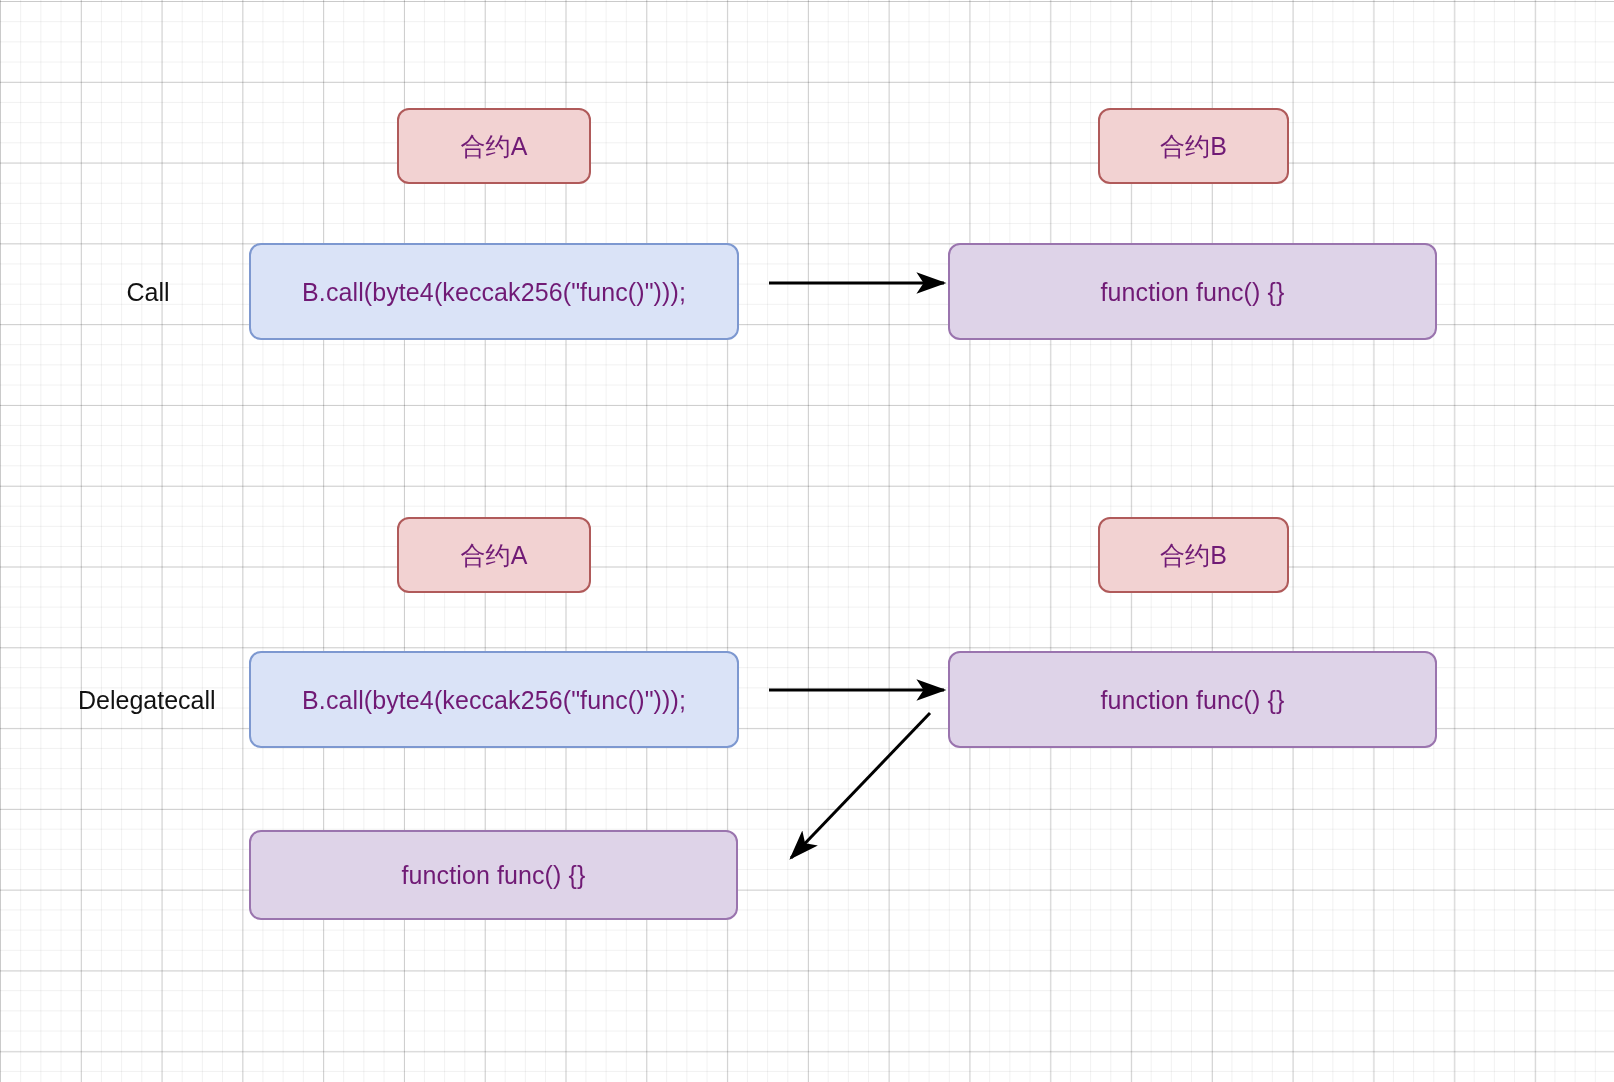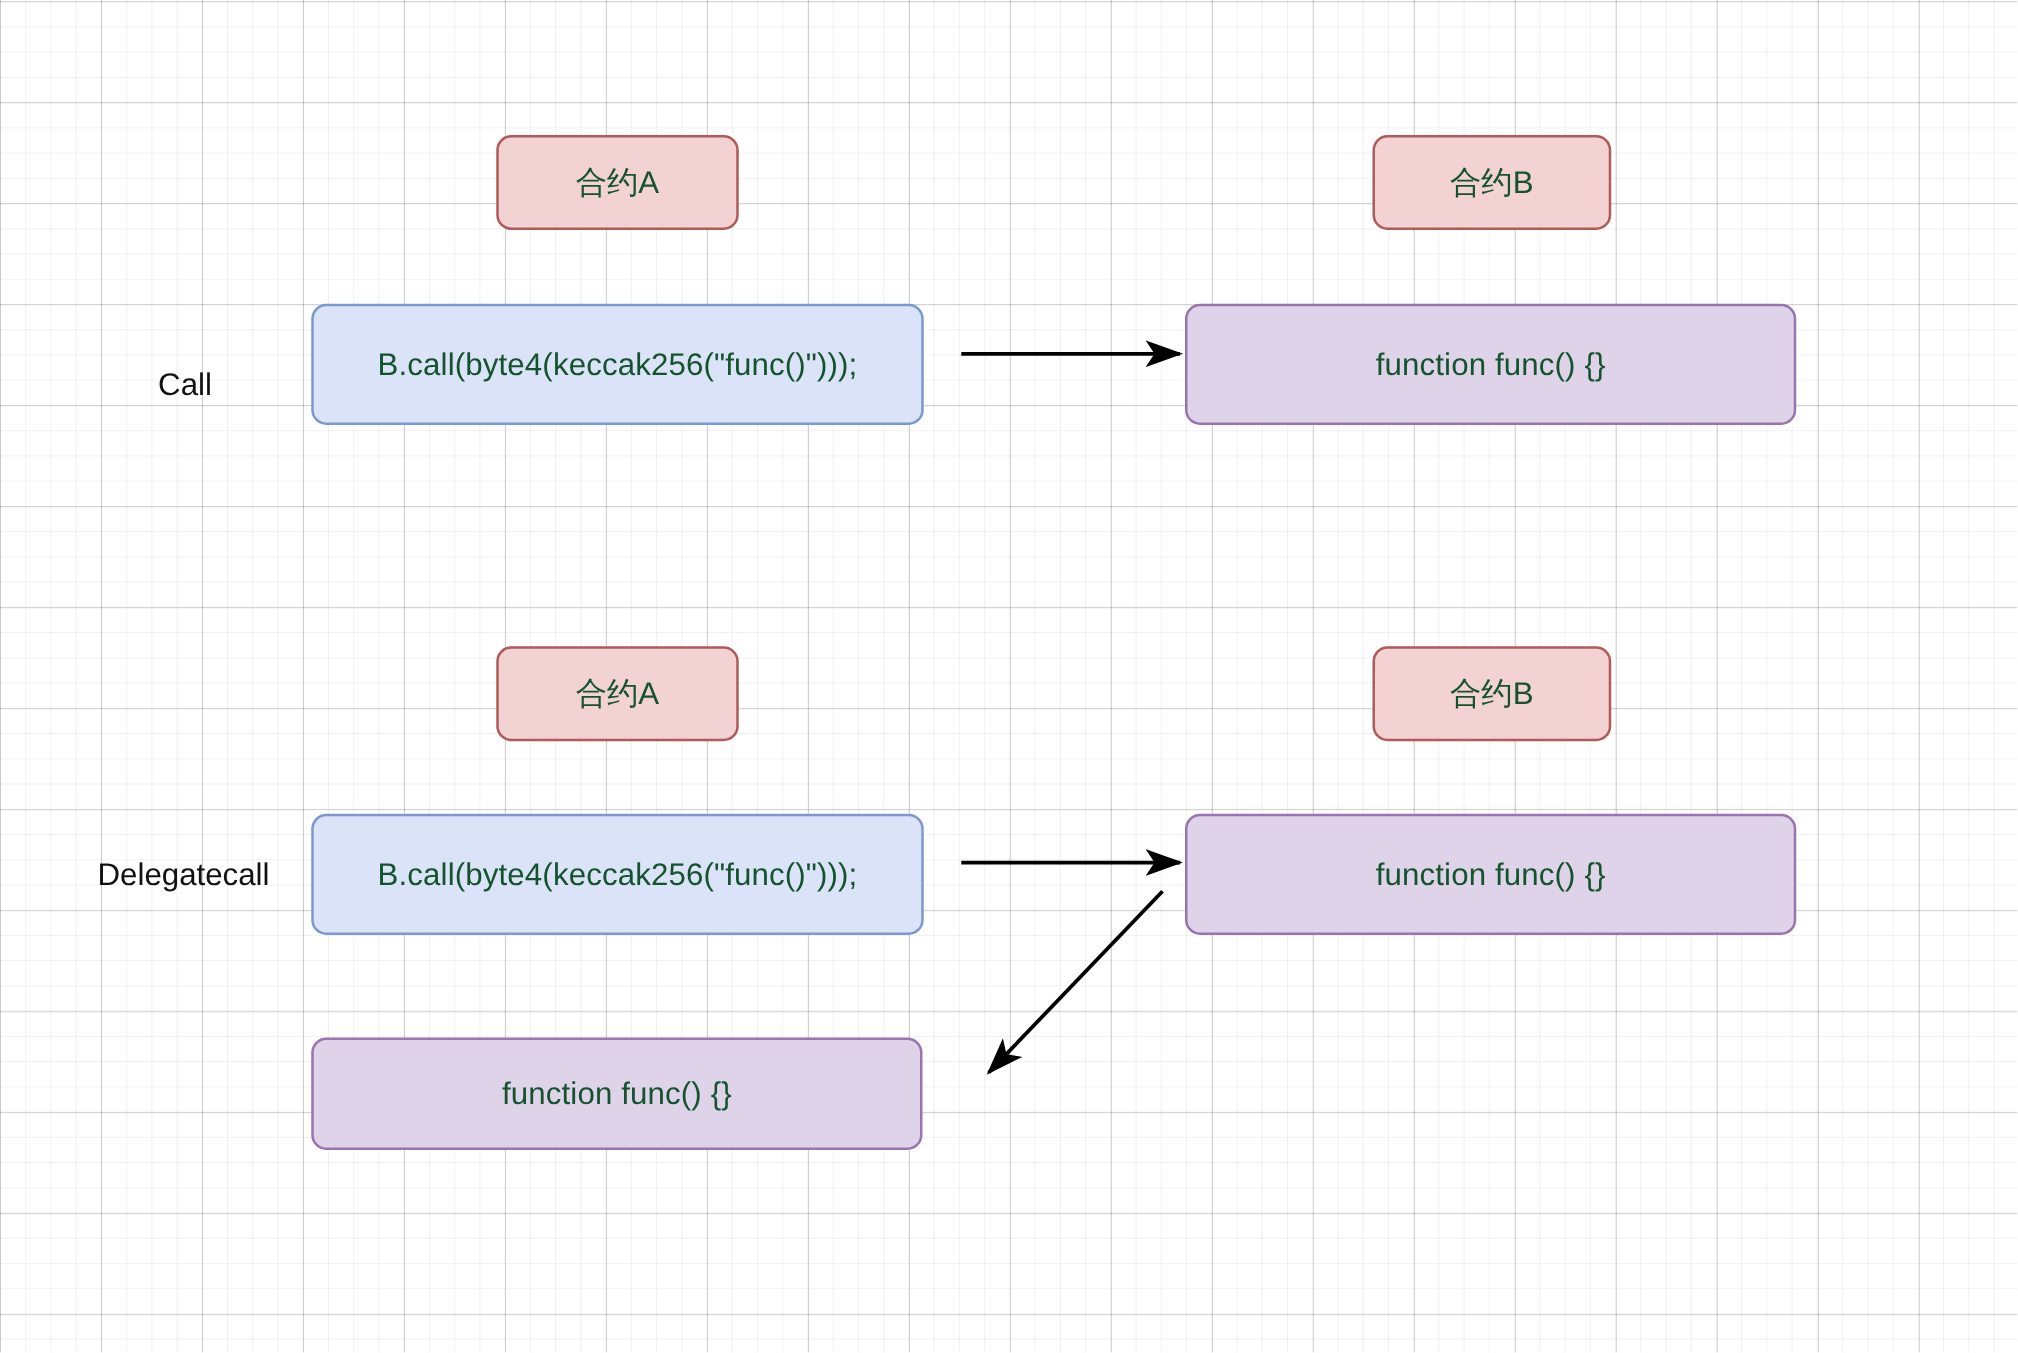--- a/index.html
+++ b/index.html
@@ -30,21 +30,21 @@
   .node {
     position: absolute;
     box-sizing: border-box;
     display: flex;
     align-items: center;
     justify-content: center;
     border-radius: 12px;
     border-style: solid;
     border-width: 2px;
     font-size: 25px;
-    color: #14532d;
+    color: #701a75;
     line-height: 1.2;
     letter-spacing: 0.1px;
     text-align: left;
   }
 
   .node.contract {
     background: #f2d2d2;
     border-color: #b05a5a;
   }
   .node.code {
@@ -71,21 +71,21 @@
     width: 1614px;
     height: 1082px;
     pointer-events: none;
   }
 </style>
 </head>
 <body>
 
 <div id="canvas">
 
-  <div class="row-label" style="left:118px; top:294px; width:60px;">Call</div>
+  <div class="row-label" style="left:118px; top:278px; width:60px;">Call</div>
 
   <div class="node contract" style="left:397px; top:108px; width:194px; height:76px;">合约A</div>
 
   <div class="node contract" style="left:1098px; top:108px; width:191px; height:76px;">合约B</div>
 
   <div class="node code" style="left:249px; top:243px; width:490px; height:97px;">B.call(byte4(keccak256("func()")));</div>
 
   <div class="node fn" style="left:948px; top:243px; width:489px; height:97px;">function func() {}</div>
 
   <div class="row-label" style="left:78px; top:686px; width:134px;">Delegatecall</div>

